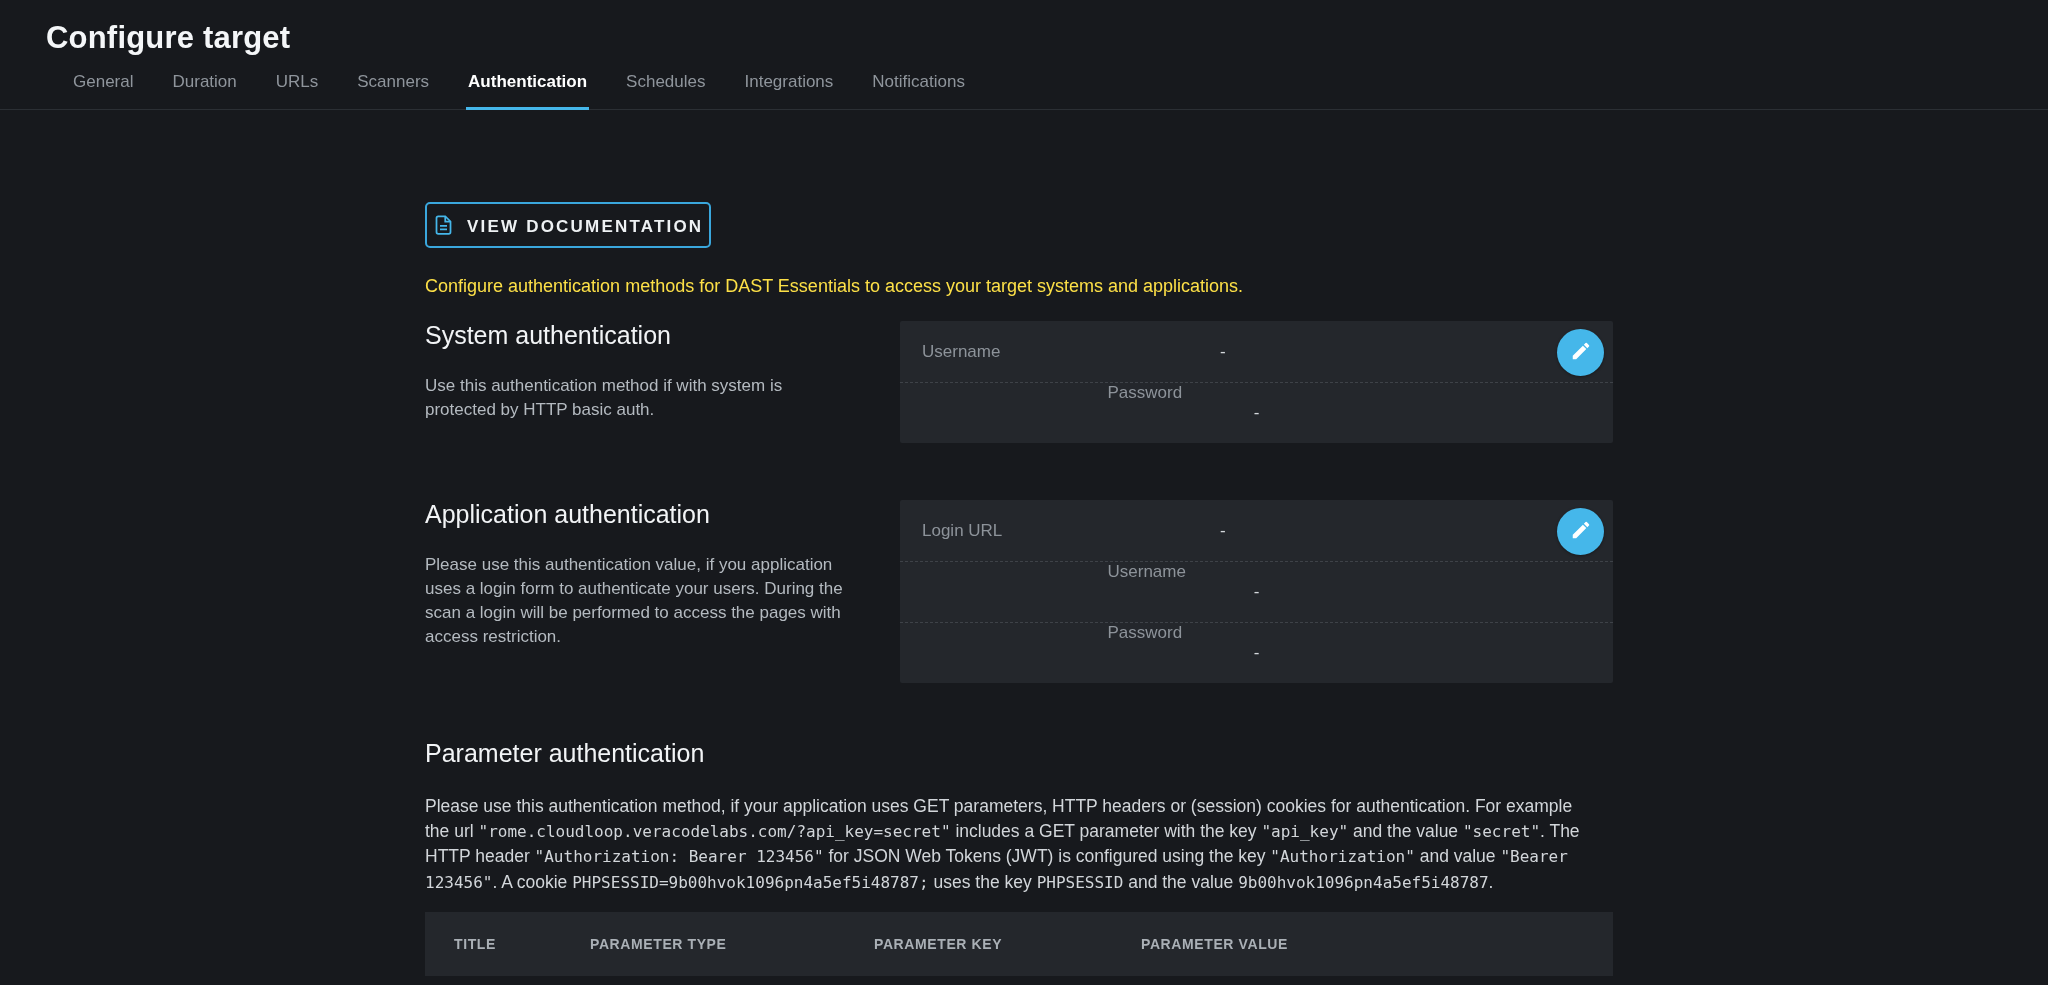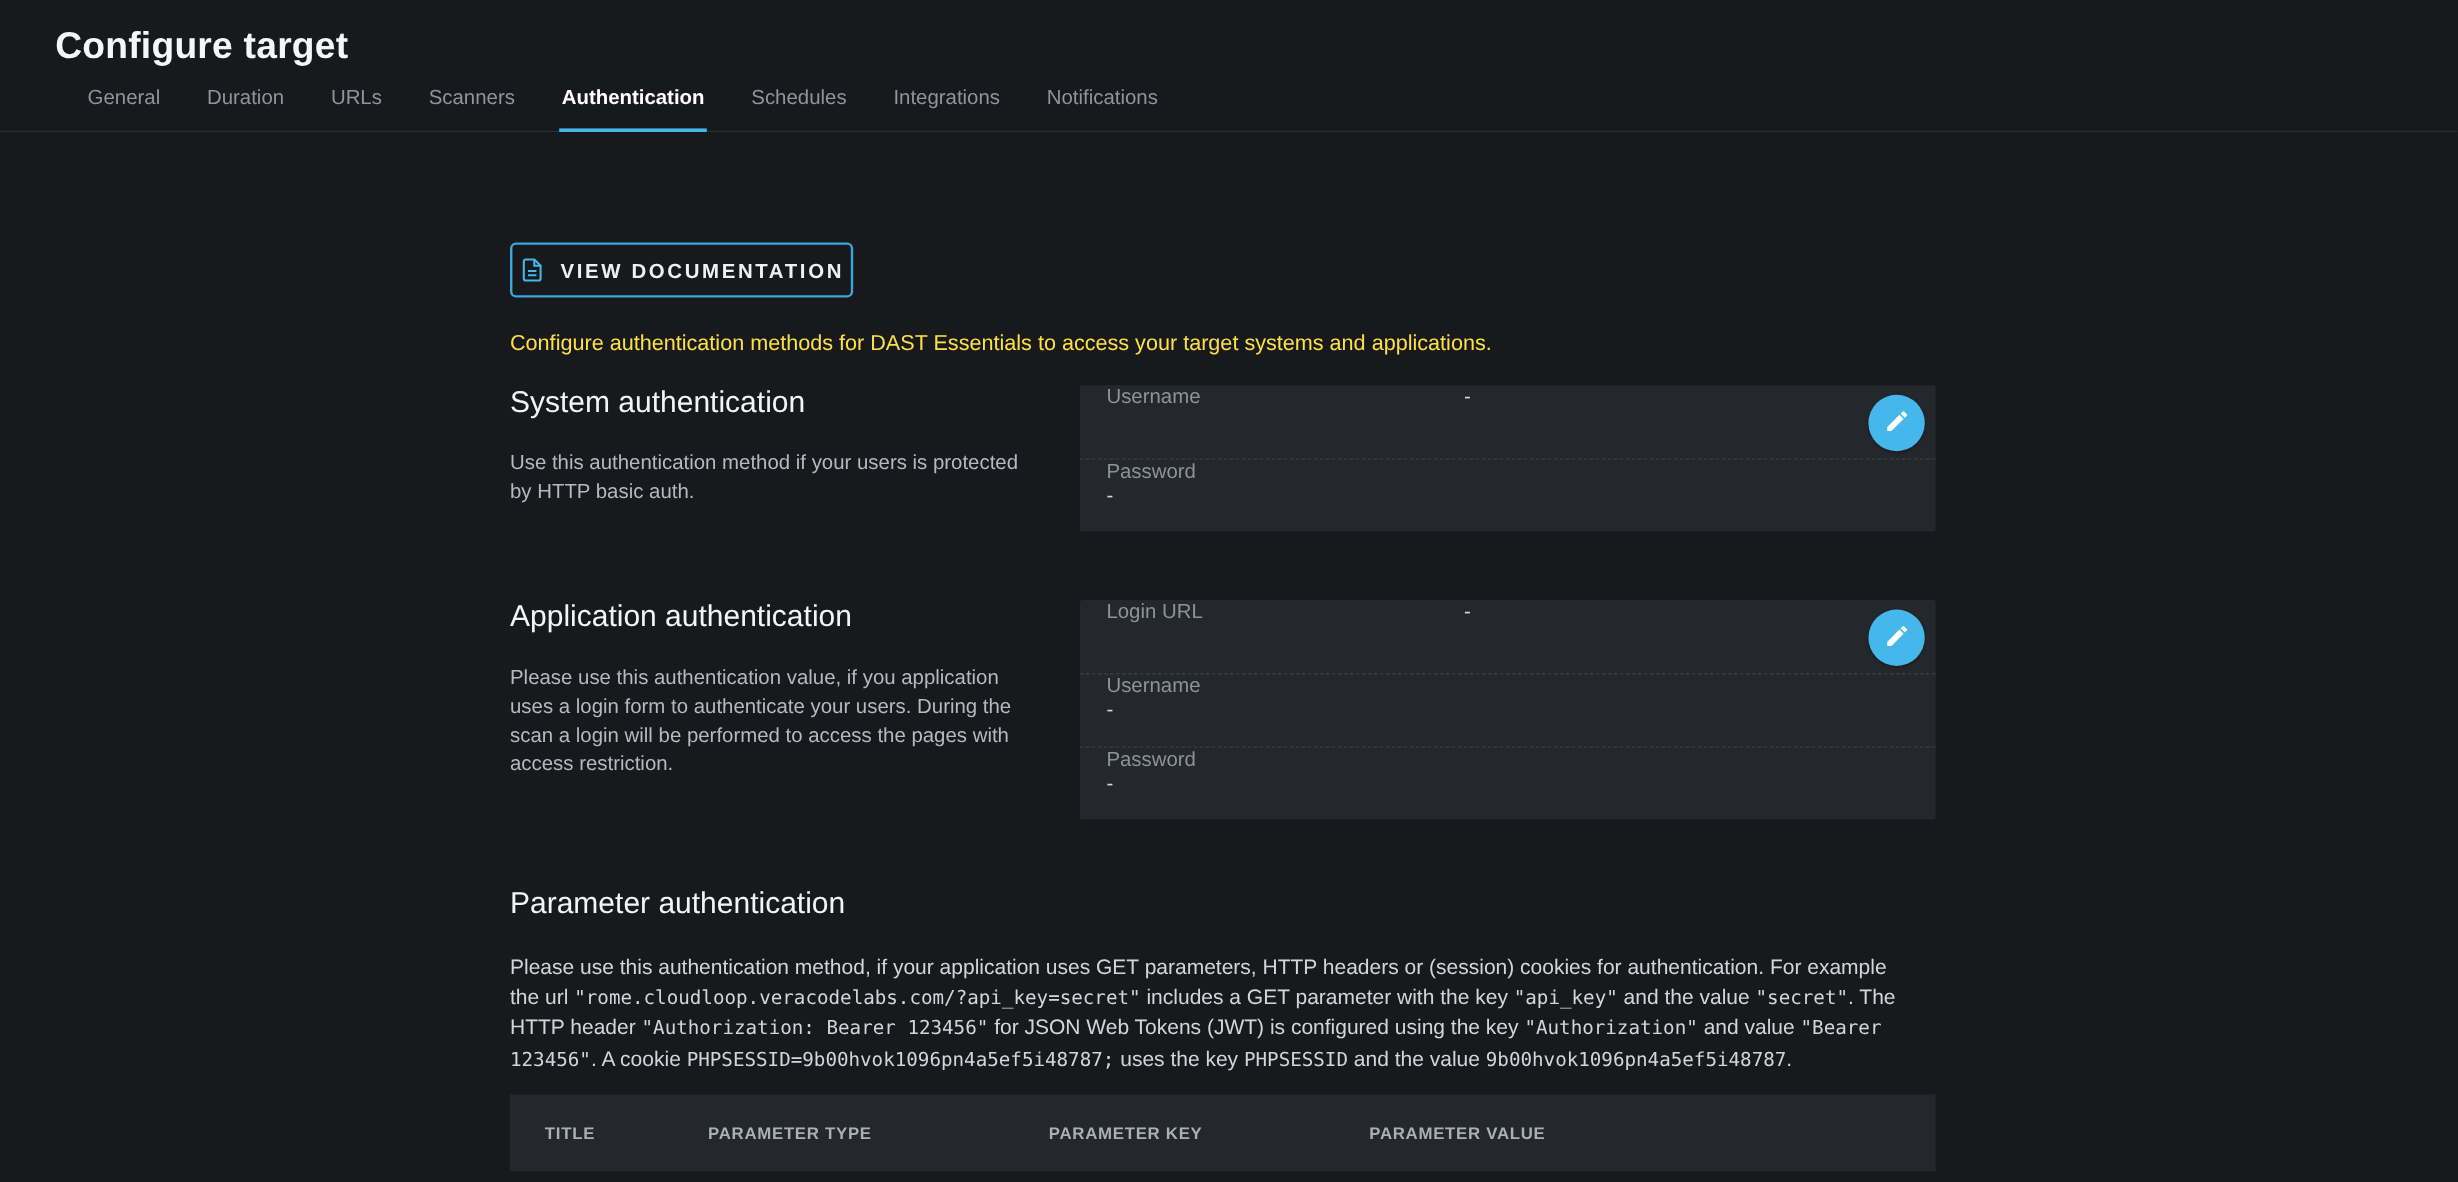--- a/index.html
+++ b/index.html
@@ -31,21 +31,21 @@
 
   .intro { margin-top: 28px; font-size: 18px; color: #fde047; }
 
   .auth-section { display: flex; margin-top: 24px; }
   .auth-section.second { margin-top: 57px; }
   .section-left { width: 430px; margin-right: 45px; flex-shrink: 0; }
   .section-title { font-size: 25px; font-weight: 400; color: #f2f4f6; margin-bottom: 24px; }
   .section-desc { font-size: 17px; line-height: 24px; color: #b4bac0; }
 
   .panel { position: relative; flex: 1; background: #24272c; border-radius: 2px; }
-  .field-row { display: flex; align-items: flex-start; height: 61px; padding: 0 22px; }
+  .field-row { display: flex; align-items: center; height: 61px; padding: 0 22px; }
   .field-row + .field-row { border-top: 1px dashed #3e4248; flex-direction: column; }
   .field-label { width: 298px; font-size: 17px; color: #8d939a; flex-shrink: 0; }
   .field-value { font-size: 17px; color: #d4d8dc; }
 
   .edit-btn {
     position: absolute; top: 8px; right: 9px; width: 47px; height: 47px; border-radius: 50%;
     background: #45b7ea; border: none; display: flex; align-items: center; justify-content: center;
     cursor: pointer; box-shadow: 0 1px 3px rgba(0,0,0,0.35);
   }
 
@@ -89,21 +89,21 @@
     </span>
     <span>VIEW DOCUMENTATION</span>
   </button>
 
   <p class="intro">Configure authentication methods for DAST Essentials to access your target systems and applications.</p>
 
   
   <section class="auth-section">
     <div class="section-left">
       <h2 class="section-title">System authentication</h2>
-      <p class="section-desc">Use this authentication method if your users is protected by HTTP basic auth.</p>
+      <p class="section-desc">Use this authentication method if with system is protected by HTTP basic auth.</p>
     </div>
     <div class="panel">
       <button class="edit-btn">
         <span>
           <svg width="22" height="22" viewBox="0 0 24 24">
             <path d="M3 17.25V21h3.75L17.81 9.94l-3.75-3.75L3 17.25zM20.71 7.04a.996.996 0 0 0 0-1.41l-2.34-2.34a.996.996 0 0 0-1.41 0l-1.83 1.83 3.75 3.75 1.83-1.83z" fill="#ffffff"></path>
           </svg>
         </span>
       </button>
       <div class="field-row">

